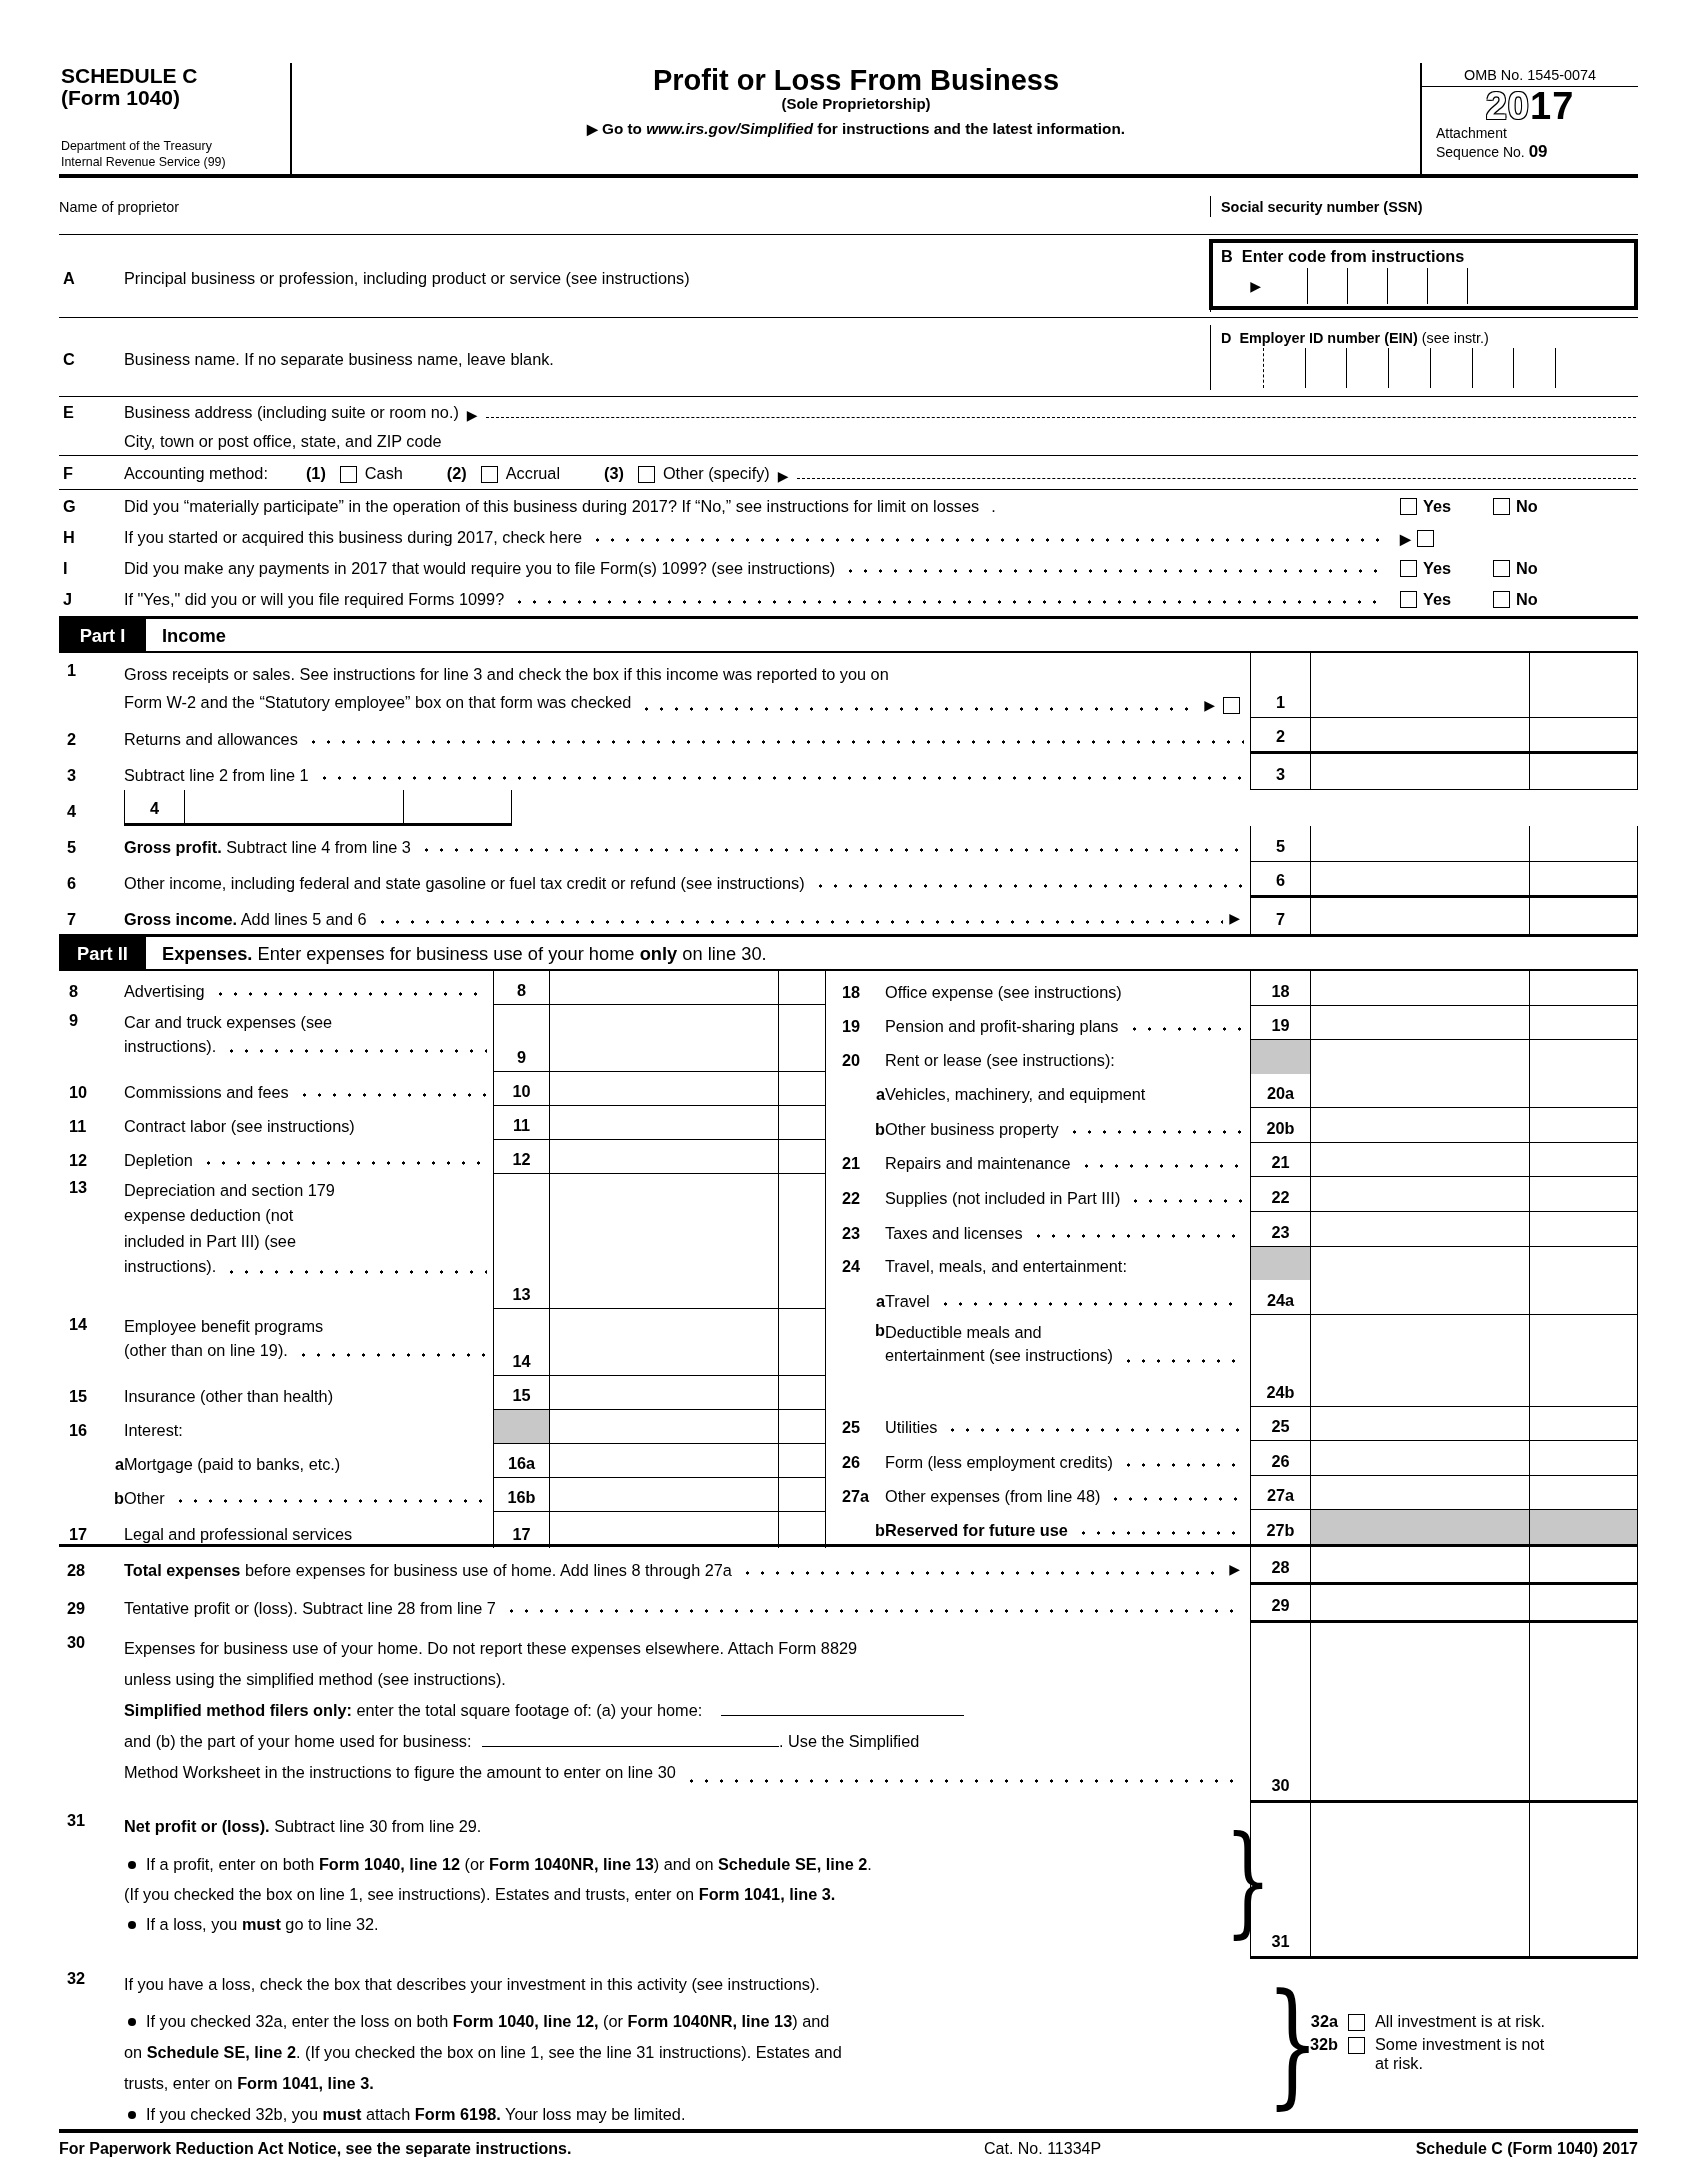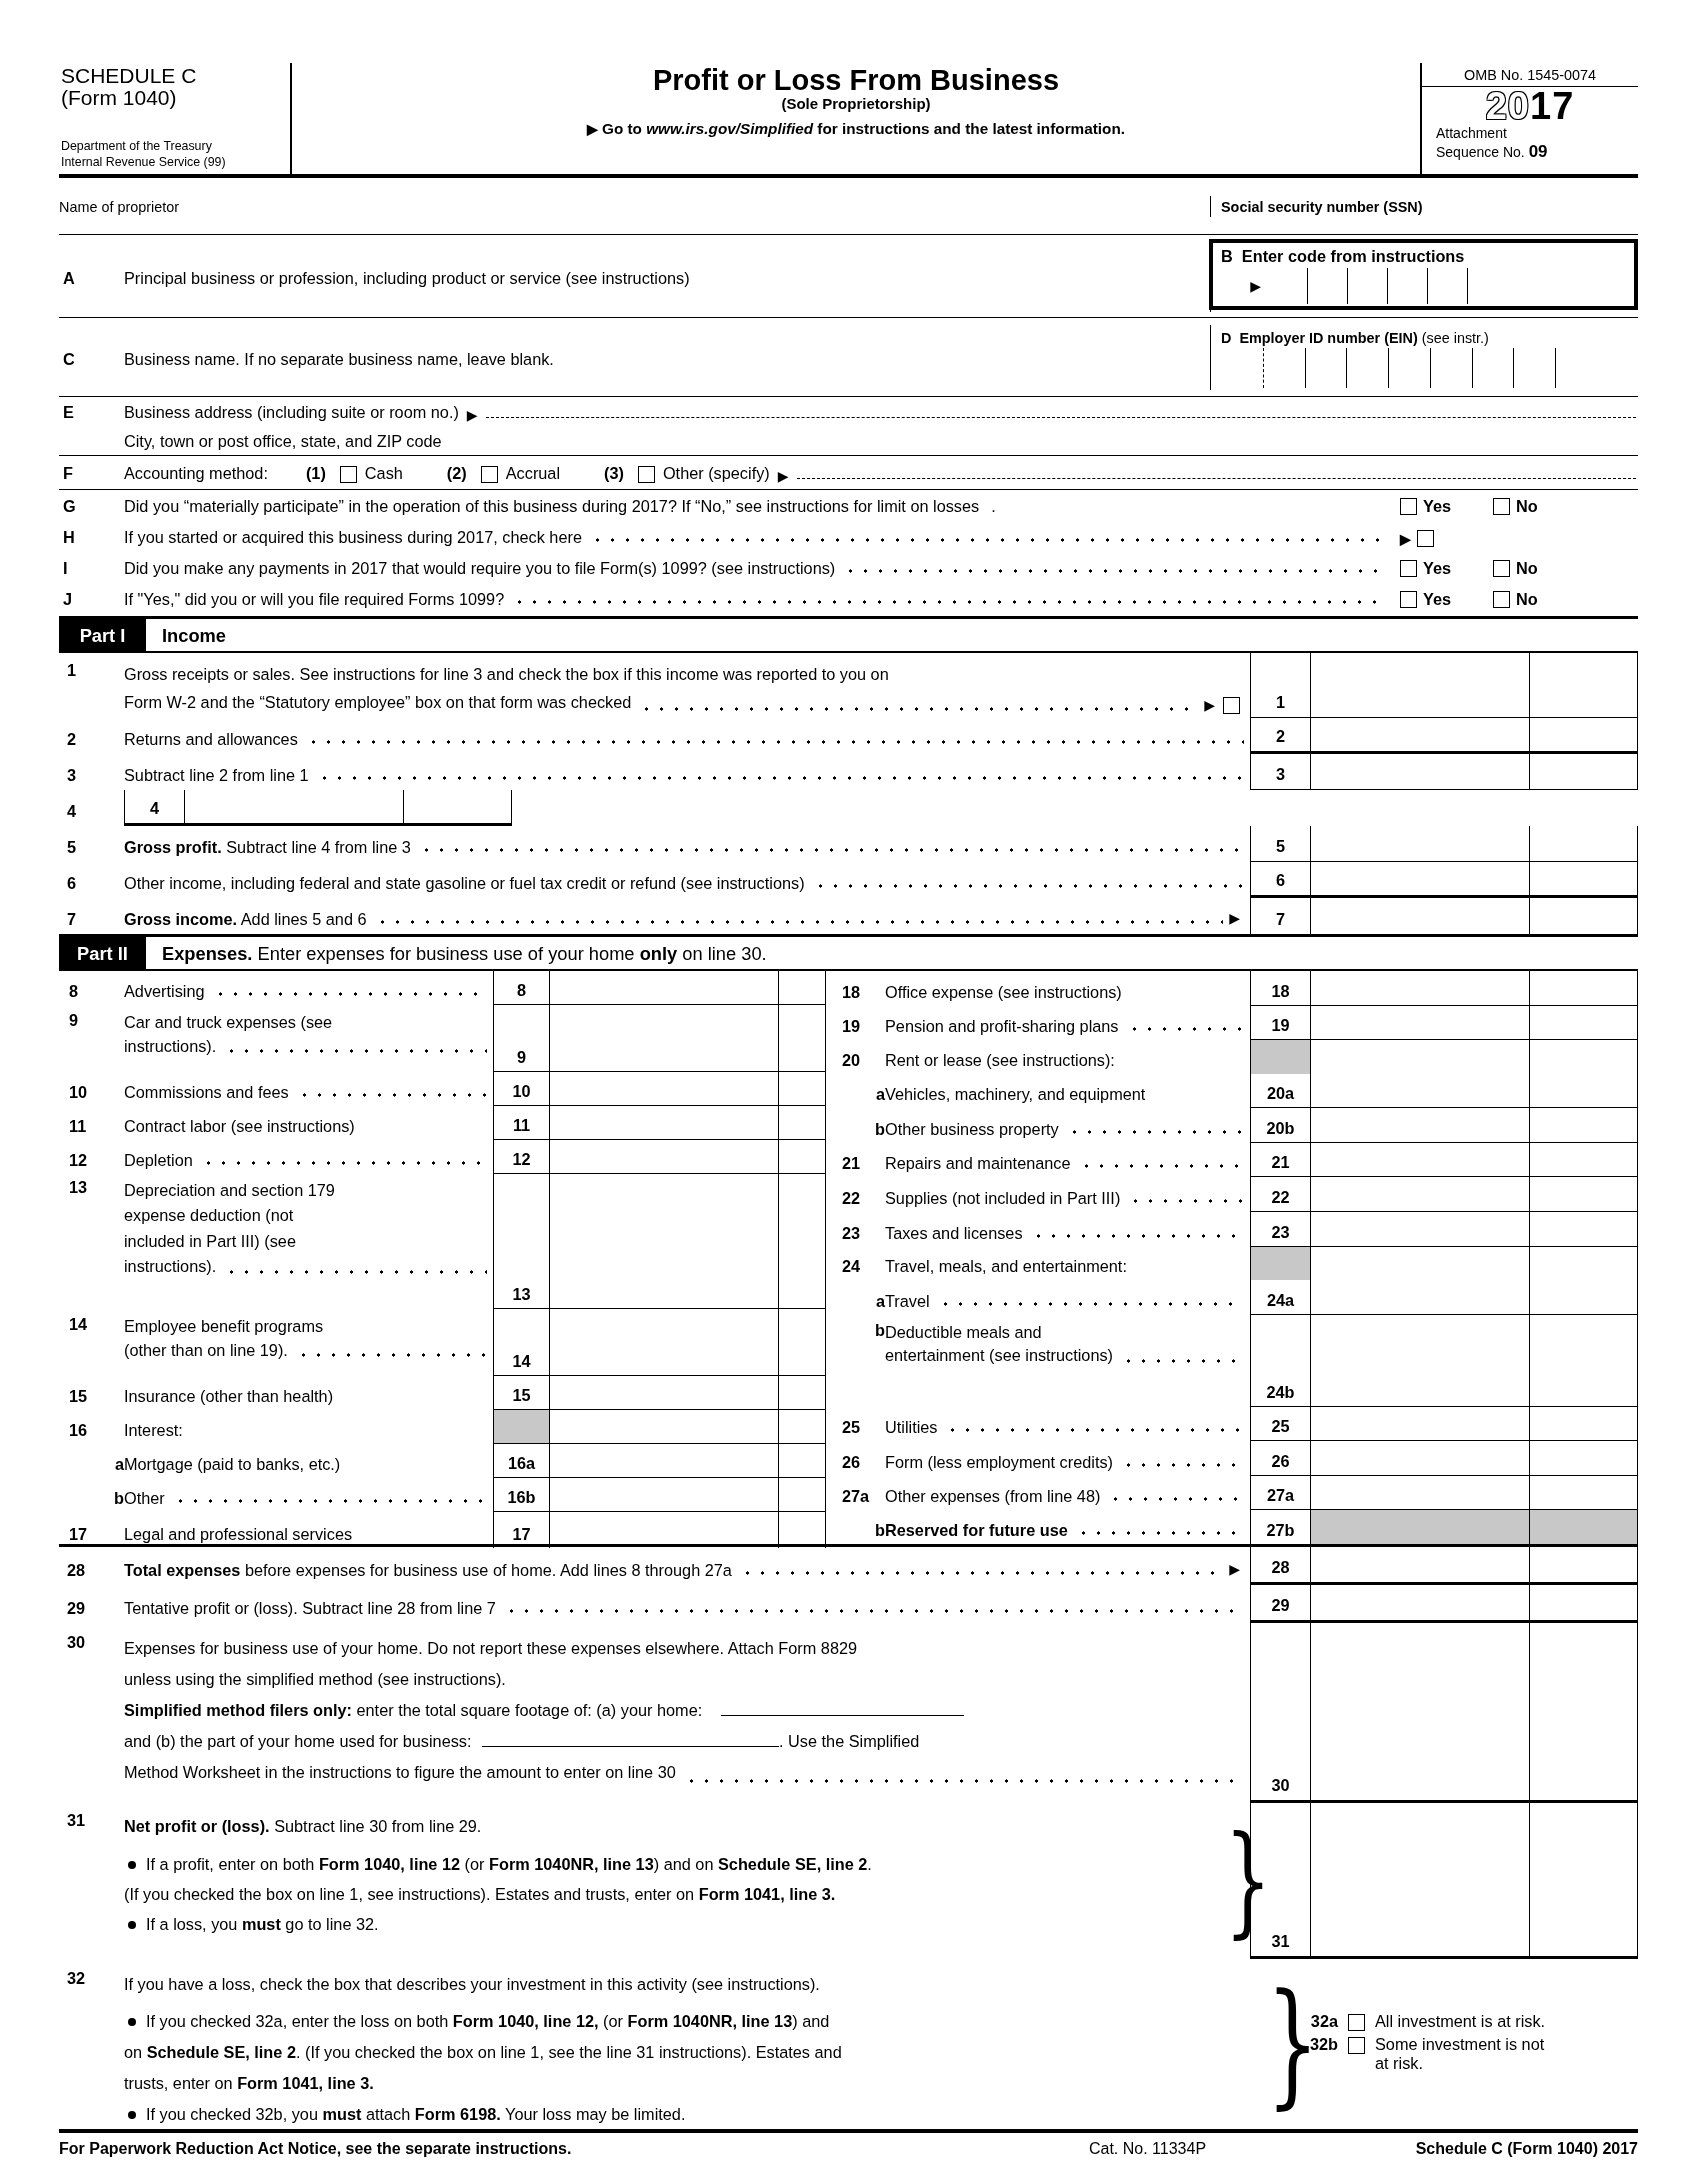--- a/index.html
+++ b/index.html
@@ -11,21 +11,21 @@
   }
   .page { position:absolute; left:59px; top:63px; width:1579px; }
 
   .b { font-weight:bold; }
   .i { font-style:italic; }
   .row { display:flex; }
 
   
   .hdr { display:flex; border-bottom:4px solid #000; height:115px; }
   .hdr-left { width:233px; display:flex; flex-direction:column; justify-content:space-between; padding:2px 6px 4px 2px; border-right:2px solid #000; }
-  .hdr-left .sched { font-size:21px; font-weight:normal; line-height:1.05; }
+  .hdr-left .sched { font-size:21px; font-weight:bold; line-height:1.05; }
   .hdr-left .dept { font-size:12.4px; line-height:1.25; }
   .hdr-mid { flex:1; text-align:center; padding-top:2px; border-right:2px solid #000; }
   .hdr-mid .title { font-size:29px; font-weight:bold; line-height:1.05; }
   .hdr-mid .sub { font-size:15px; font-weight:bold; }
   .hdr-mid .goline { font-size:15.3px; font-weight:bold; margin-top:8px; }
   .hdr-mid .goline .i { font-weight:bold; }
   .hdr-right { width:216px; font-size:14.4px; display:flex; flex-direction:column; }
   .omb { text-align:center; padding:4px 0 3px; border-bottom:1px solid #000; }
   .year { text-align:center; font-size:38px; line-height:1; letter-spacing:1px; }
   .year .outline { color:#fff; text-shadow:-1px -1px 0 #000,1px -1px 0 #000,-1px 1px 0 #000,1px 1px 0 #000; font-weight:bold; }
@@ -98,21 +98,21 @@
   .brace { font-family:"DejaVu Serif", serif; font-weight:normal; color:#000; transform:scaleX(.62); transform-origin:center; line-height:.9; }
   .bullet-dot { display:inline-block; width:8px; height:8px; background:#000; border-radius:50%; margin:0 10px 2px 4px; vertical-align:middle; }
   .blank-ul { display:inline-block; border-bottom:1.5px solid #000; height:18px; vertical-align:baseline; }
   .risk { display:flex; gap:10px; align-items:flex-start; margin-bottom:4px; }
   .risk .rl { font-weight:bold; width:44px; text-align:right; flex:none; }
   .risk .cb { margin-top:2px; }
 
   
   .footer { border-top:4px solid #000; display:flex; padding-top:7px; font-size:16px; }
   .footer .fl { flex:1; font-weight:bold; }
-  .footer .fc { width:327px; text-align:center; }
+  .footer .fc { width:327px; }
   .footer .fr { width:327px; text-align:right; font-weight:bold; }
 </style>
 </head>
 <body>
 
 <div class="page">
 
   <div class="hdr">
     <div class="hdr-left">
       <div class="sched">

